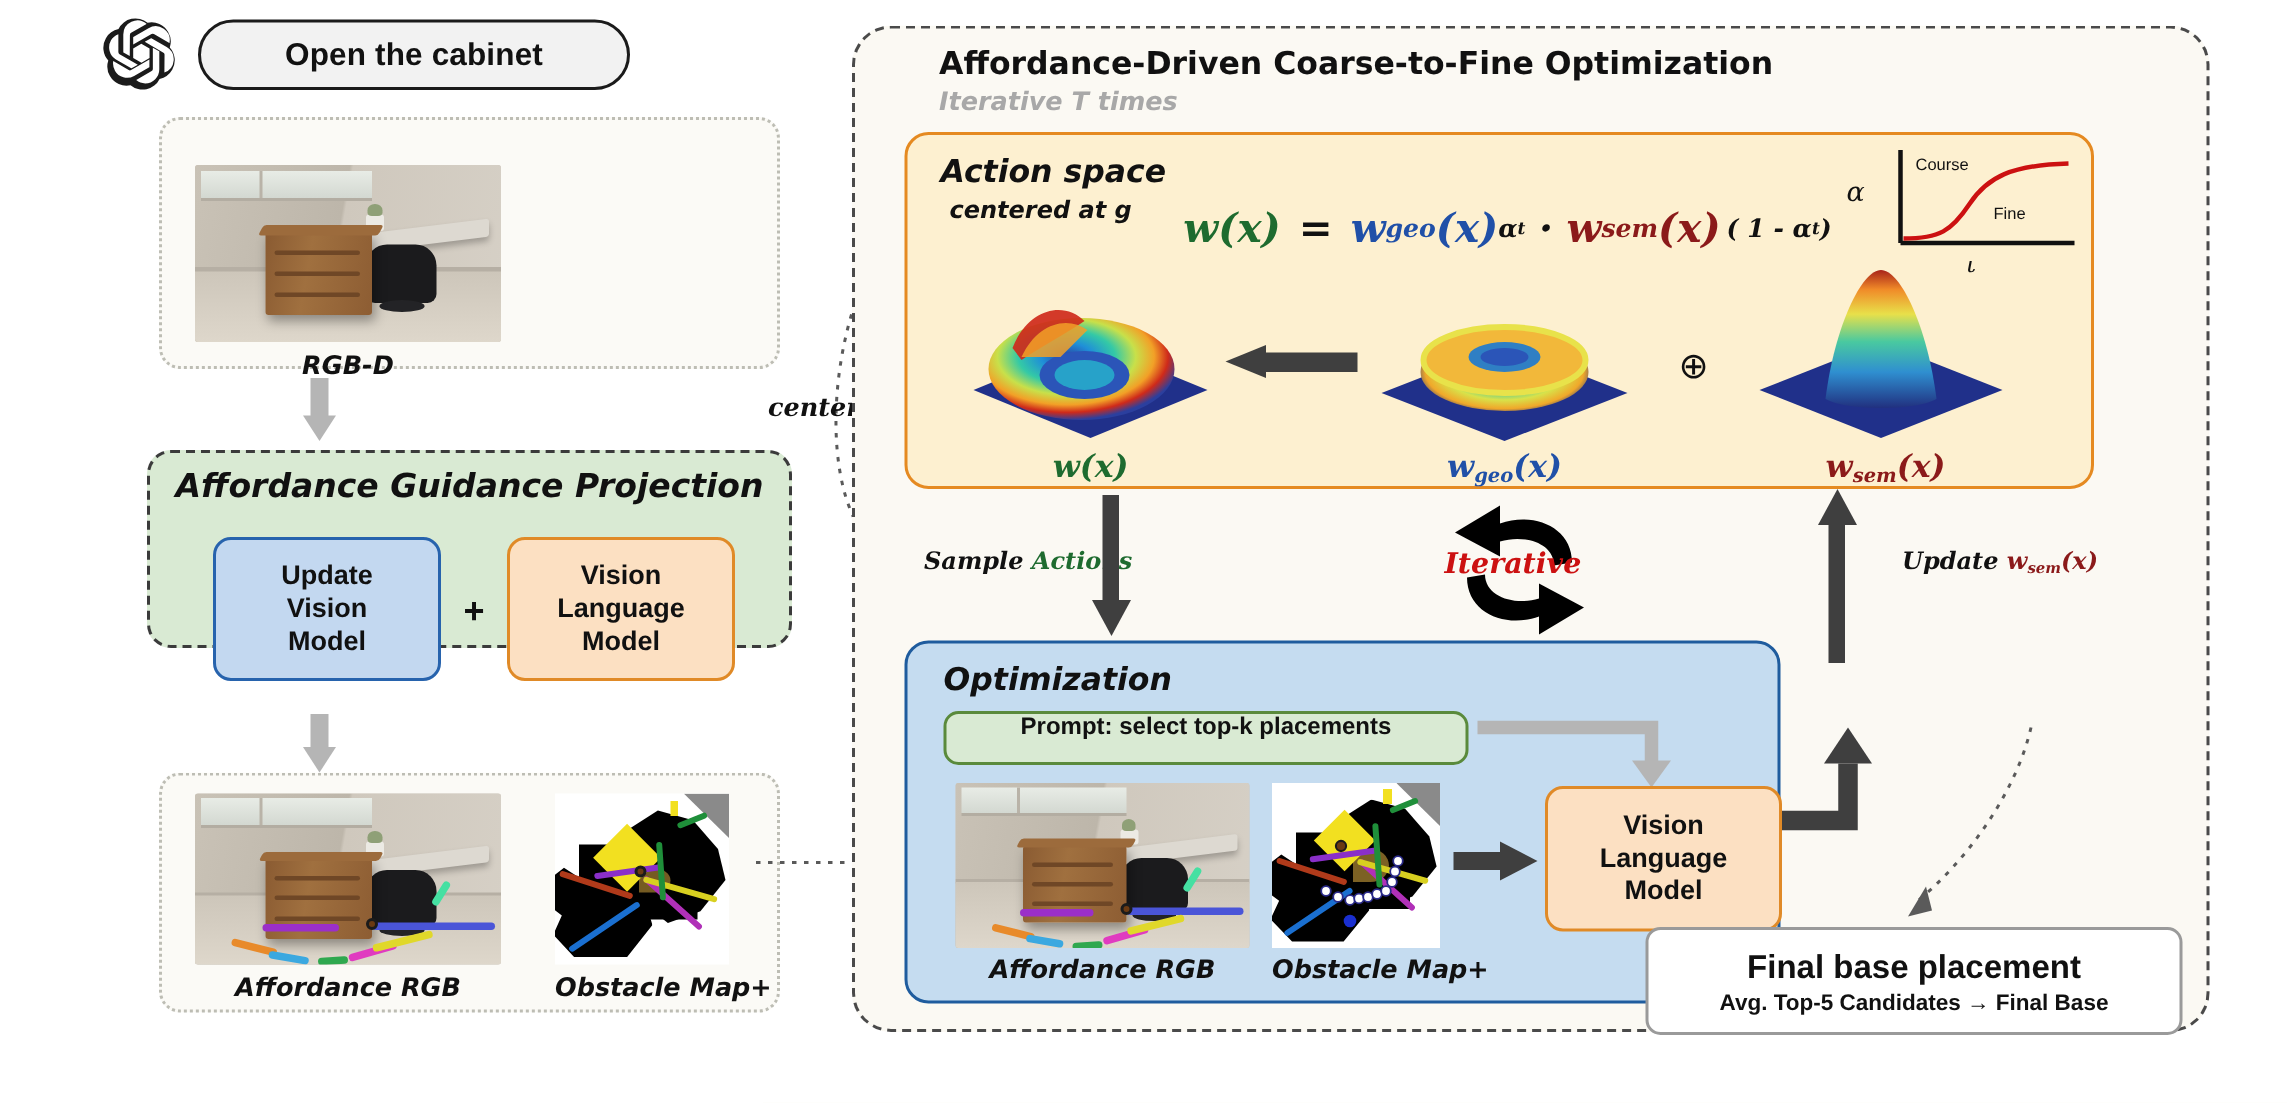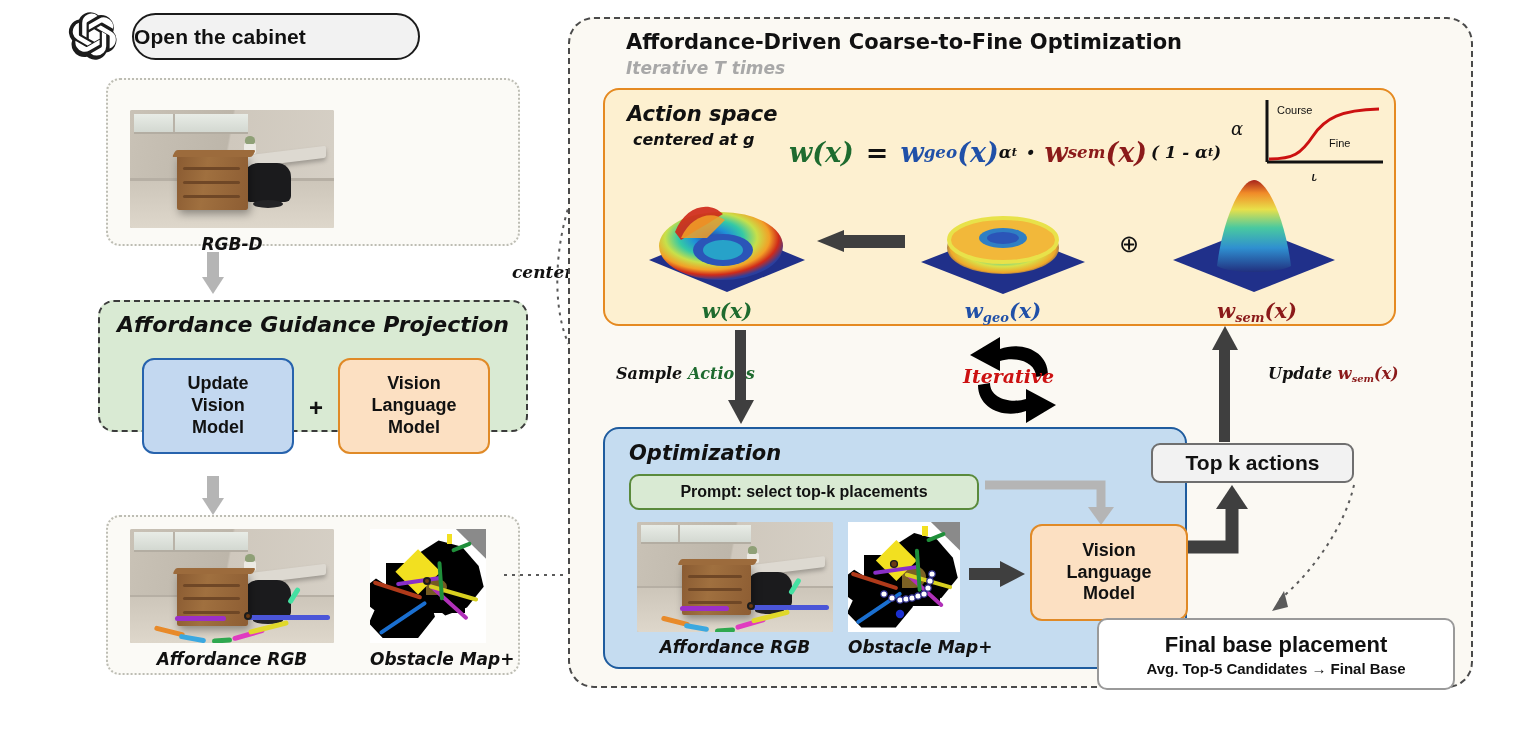--- a/index.html
+++ b/index.html
@@ -10,21 +10,21 @@
     overflow: hidden;
   }
   #root { position: relative; width: 1527px; height: 735px; }
   .abs { position: absolute; }
 
   
   #openai-logo { left: 66px; top: 8px; width: 56px; height: 56px; }
   #prompt-bubble {
     left: 132px; top: 13px; width: 288px; height: 47px;
     background: #f2f2f2; border: 2.5px solid #1b1b1b; border-radius: 24px;
-    display: flex; align-items: center; 
+    display: flex; align-items: center; justify-content: center;
   }
   #prompt-bubble .txt { font-size: 21px; font-weight: bold; color: #111; letter-spacing: .1px; }
 
   
   .dotted-panel {
     background: #fbfaf6;
     border: 2px dotted #bdbdb4;
     border-radius: 14px;
   }
   #panel-input { left: 106px; top: 78px; width: 414px; height: 168px; }
@@ -160,21 +160,21 @@
   
   #opt-box {
     left: 603px; top: 427px; width: 584px; height: 242px;
     background: #c5dcf0; border: 2.5px solid #1f5c9e; border-radius: 16px;
   }
   #opt-title{position:absolute;left:24px;top:12px;font-size:21px;font-weight:bold;font-style:italic;color:#111;
     font-family:"DejaVu Sans",sans-serif;}
   #prompt-chip{
     position:absolute;left:24px;top:45px;width:350px;height:36px;
     background:#d9ead3;border:2px solid #5a8a3c;border-radius:10px;
-    display:flex;align-items:center;justify-content:center;
+    display:flex;align-items:flex-start;justify-content:center;
     font-size:16px;font-weight:bold;color:#111;
   }
   #vlm-card-right{
     position:absolute;left:425px;top:95px;width:158px;height:97px;
     background:#fce0c2;border:2.5px solid #e08a27;border-radius:12px;
     display:flex;align-items:center;justify-content:center;text-align:center;
     font-size:18px;font-weight:bold;line-height:1.22;color:#111;
   }
 
   
@@ -553,23 +553,20 @@
         <div>Model</div>
       </div>
     </div>
   </div>
 
   <svg class="abs" style="left:1186px;top:483px;width:86px;height:78px;" viewBox="0 0 86 78">
     <path d="M2 64 H 46 V 26" stroke="#3f3f3f" stroke-width="13" fill="none"></path>
     <polygon points="30,26 62,26 46,2" fill="#3f3f3f"></polygon>
   </svg>
 
-  <div class="abs" id="topk-box">
-    <span>Top k actions</span>
-  </div>
 
   <svg class="abs" style="left:1258px;top:483px;width:100px;height:136px;">
     <path d="M96 2 C 86 46, 52 92, 20 118" stroke="#5a5a5a" stroke-width="2" fill="none" stroke-dasharray="3,5"></path>
     <polygon points="26,108 14,128 30,124" fill="#5a5a5a"></polygon>
   </svg>
 
   <div class="abs" id="final-box">
     <div id="final-title">Final base placement</div>
     <div id="final-sub">Avg. Top-5 Candidates → Final Base</div>
   </div>

